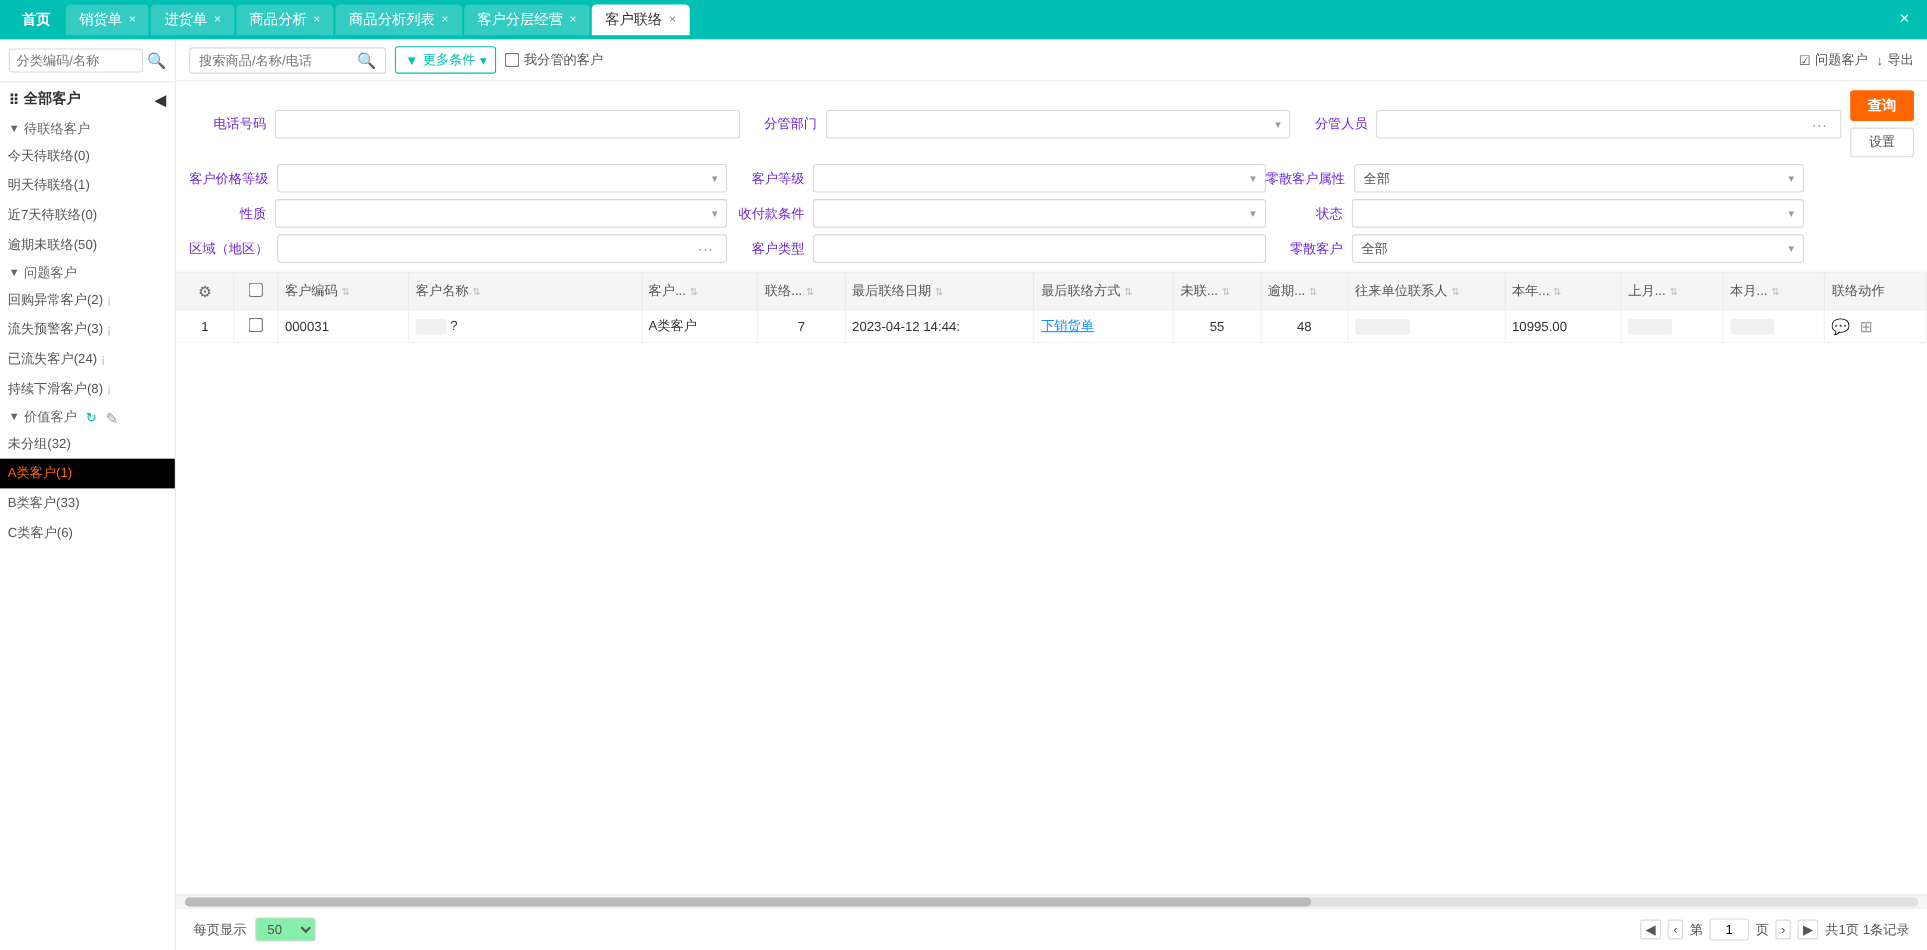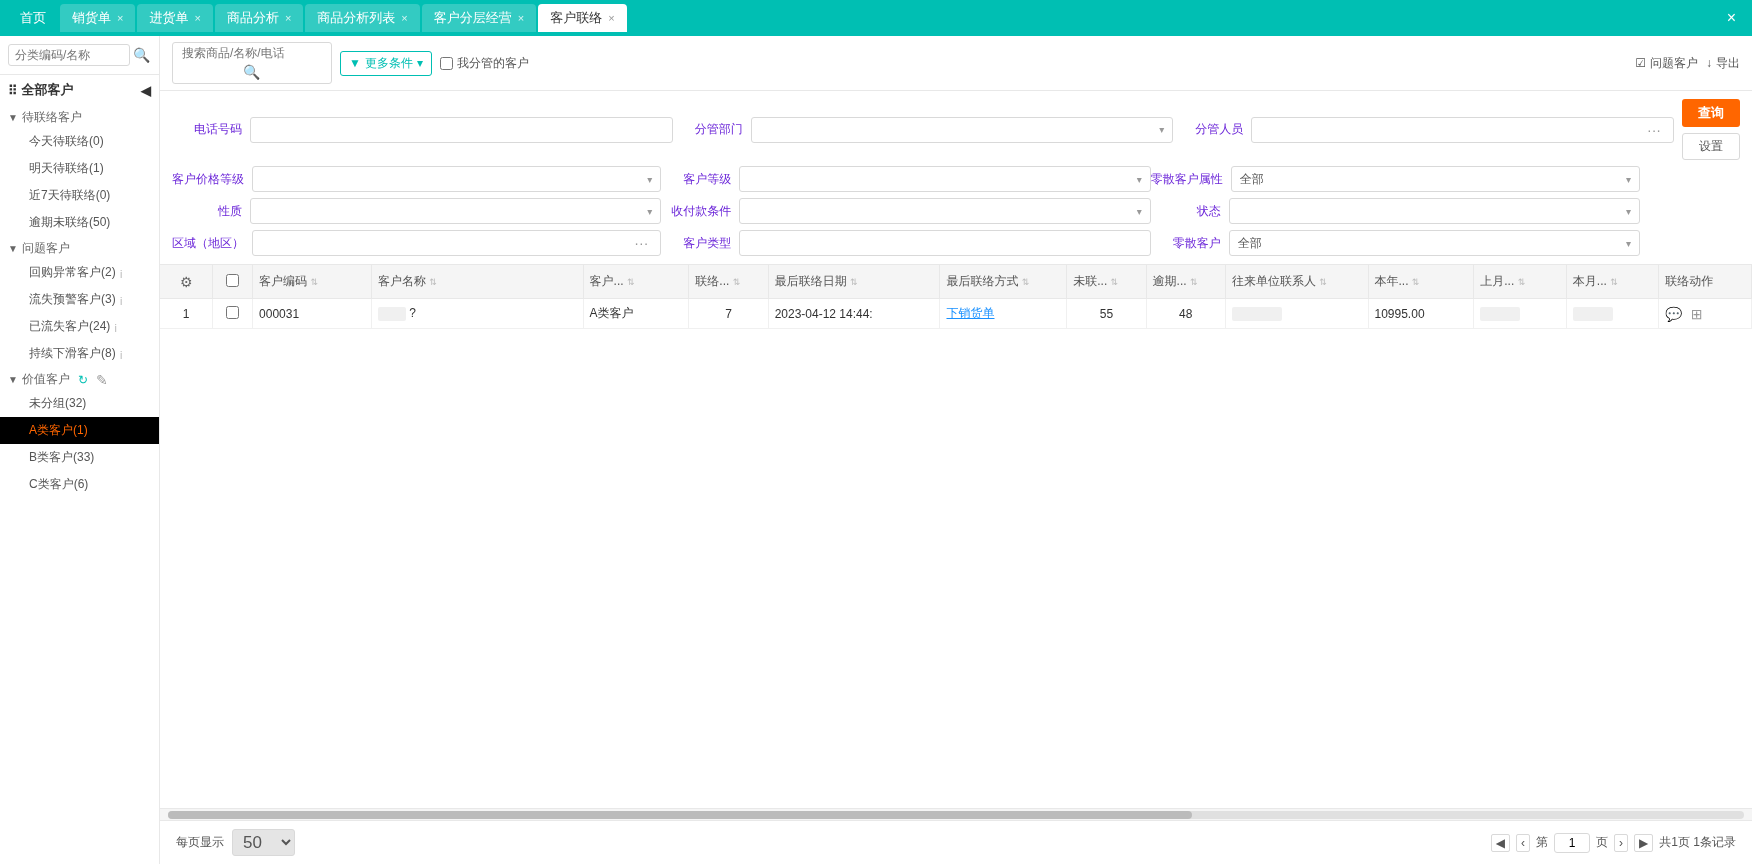--- a/index.html
+++ b/index.html
@@ -19,21 +19,21 @@
       align-items: center;
       padding: 0 12px;
       height: 28px;
       border-radius: 4px 4px 0 0;
       cursor: pointer;
       color: white;
       font-size: 13px;
       gap: 6px;
       white-space: nowrap;
     }
-    .nav-tab.home { background: transparent; }
+    .nav-tab.home { background: transparent; font-weight: bold; }
     .nav-tab.active { background: #fff; color: #333; }
     .nav-tab:not(.home):not(.active) { background: rgba(255,255,255,0.2); }
     .nav-tab .close-x { font-size: 11px; color: rgba(255,255,255,0.8); cursor: pointer; }
     .nav-tab.active .close-x { color: #999; }
     .nav-close-app {
       margin-left: auto;
       color: white;
       font-size: 16px;
       cursor: pointer;
       padding: 0 8px;
@@ -85,21 +85,21 @@
     .sidebar-group-label {
       display: flex;
       align-items: center;
       padding: 4px 8px 2px 8px;
       color: #666;
       font-size: 12px;
       gap: 4px;
     }
     .sidebar-group-label .triangle { font-size: 10px; color: #666; }
     .sidebar-item {
-      padding: 5px 8px 5px 29px;
+      padding: 5px 8px 5px 7px;
       color: #555;
       cursor: pointer;
       font-size: 12px;
       display: flex;
       align-items: flex-end;
       gap: 4px;
     }
     .sidebar-item.active { background: #000000; color: #ff6600; }
     .sidebar-item .info-icon { color: #bbb; font-size: 11px; }
 
@@ -122,21 +122,20 @@
       background: #fff;
     }
     .search-input-wrap {
       display: flex;
       align-items: center;
       border: 1px solid #d9d9d9;
       border-radius: 3px;
       padding: 3px 8px;
       gap: 4px;
       min-width: 160px;
-      flex-direction: column;
     }
     .search-input-wrap input {
       border: none;
       outline: none;
       font-size: 12px;
       width: 120px;
       color: #999;
     }
     .search-icon-btn { color: #00bfb3; cursor: pointer; font-size: 14px; }
     .filter-btn {
@@ -300,23 +299,23 @@
       background: #fff;
       gap: 8px;
       font-size: 12px;
       color: #555;
     }
     .page-size-label { color: #555; }
     .page-size-select {
       border: 1px solid #d9d9d9;
       border-radius: 3px;
       padding: 2px 6px;
-      font-size: 17px;
+      font-size: 12px;
       color: #555;
-      background: #e5e5e5;
+      background: #86efac;
       cursor: pointer;
     }
     .pagination-right { margin-left: auto; display: flex; align-items: center; gap: 6px; }
     .page-btn { color: #555; cursor: pointer; padding: 1px 4px; border: 1px solid #d9d9d9; border-radius: 2px; background: white; font-size: 12px; }
     .page-btn:disabled { color: #ccc; cursor: default; }
     .page-input { width: 36px; border: 1px solid #d9d9d9; border-radius: 3px; text-align: center; padding: 2px; font-size: 12px; }
     .total-info { color: #555; }
 
     
     .hscroll-bar {

